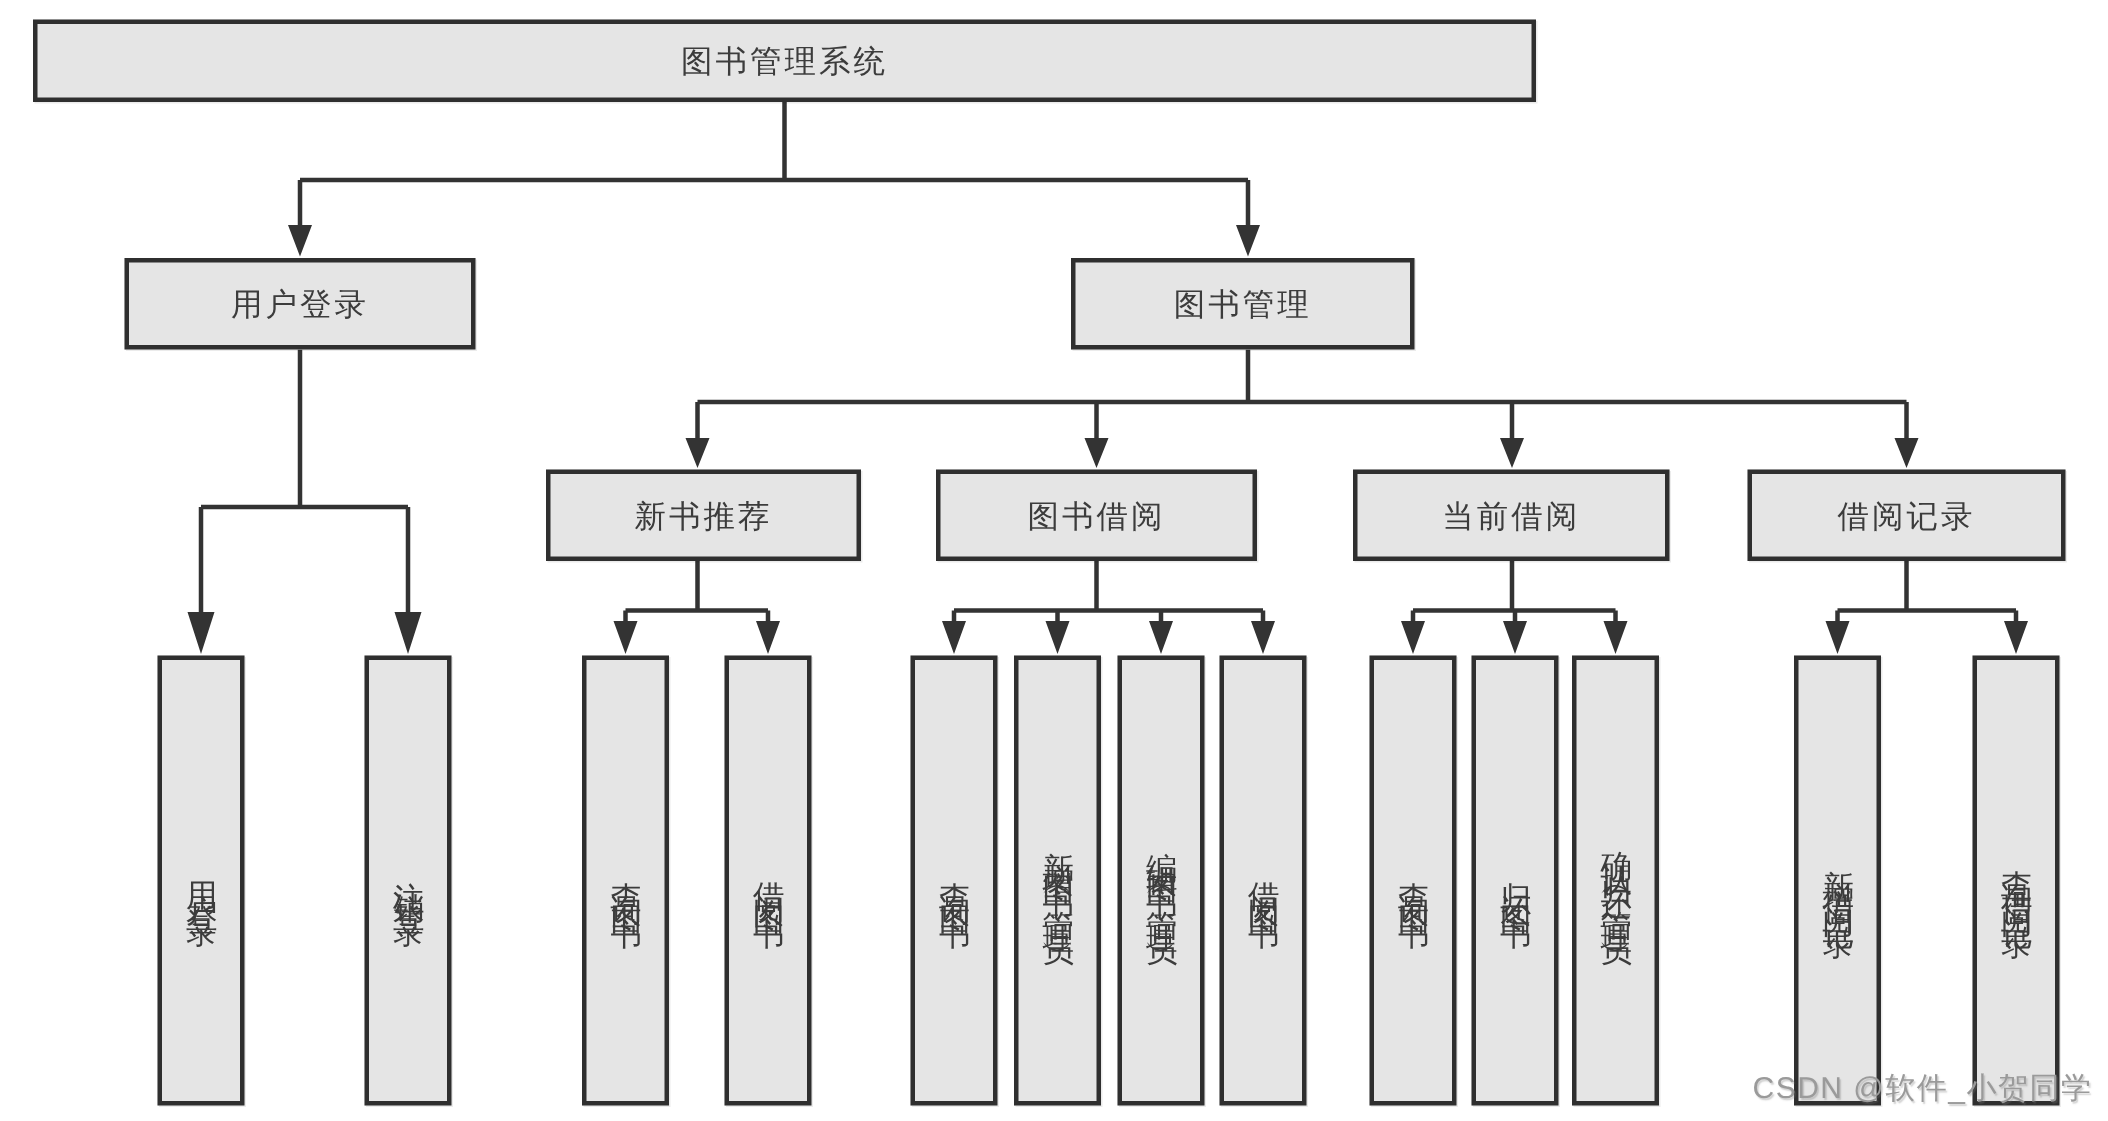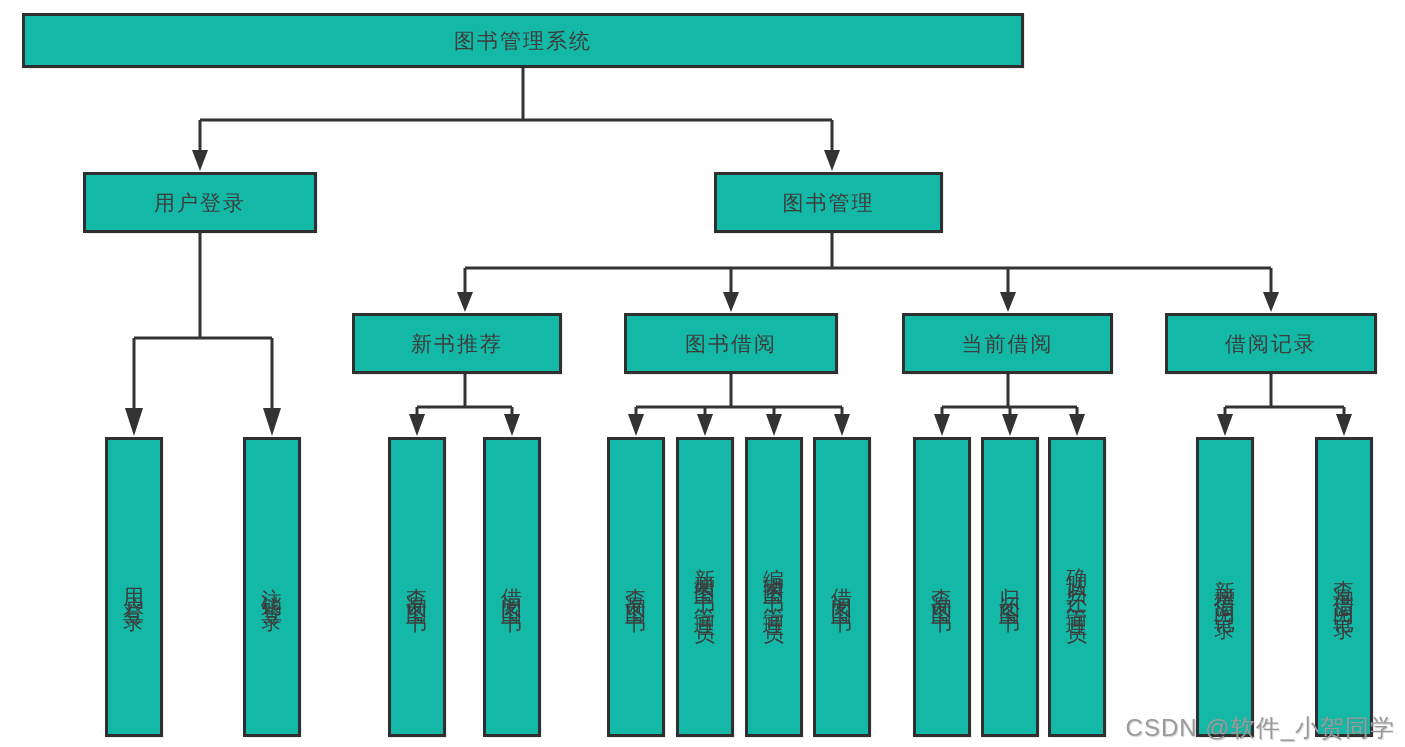--- a/index.html
+++ b/index.html
@@ -14,21 +14,21 @@
     position: relative;
     width: 1405px;
     height: 747px;
     background: var(--background);
     font-family: "Liberation Sans", "DejaVu Sans", sans-serif;
     overflow: hidden;
   }
   .box {
     position: absolute;
     box-sizing: border-box;
-    background: #14b8a6;
+    background: #e5e5e5;
     border: 3px solid var(--border);
     display: flex;
     align-items: center;
     justify-content: center;
     color: var(--text);
     box-shadow: 1px 1px 0 rgba(0,0,0,0.08);
   }
   .box.h .label {
     font-size: 21px;
     letter-spacing: 2px;
@@ -45,21 +45,21 @@
     position: absolute;
     left: 0; top: 0;
     pointer-events: none;
   }
   .lines { fill: none; stroke: var(--line); stroke-width: 3; }
   .heads { fill: var(--line); stroke: none; }
   .watermark {
     position: absolute;
     top: 712px;
     right: 10px;
-    font-size: 24px;
+    font-size: 20px;
     letter-spacing: 1px;
     color: var(--watermark);
     text-shadow: 1px 1px 1px rgba(120,120,120,0.35);
     white-space: nowrap;
   }
 </style>
 </head>
 <body>
 
 <div class="canvas">
@@ -90,21 +90,21 @@
     <span class="label">图书管理系统</span>
   </div>
 
   <div class="box h" style="left:83px; top:172px; width:234px; height:61px;">
     <span class="label">用户登录</span>
   </div>
   <div class="box h" style="left:714px; top:172px; width:229px; height:61px;">
     <span class="label">图书管理</span>
   </div>
 
-  <div class="box h" style="left:352px; top:313px; width:210px; height:61px;">
+  <div class="box h" style="left:364px; top:313px; width:210px; height:61px;">
     <span class="label">新书推荐</span>
   </div>
   <div class="box h" style="left:902px; top:313px; width:211px; height:61px;">
     <span class="label">当前借阅</span>
   </div>
   <div class="box h" style="left:624px; top:313px; width:214px; height:61px;">
     <span class="label">图书借阅</span>
   </div>
   <div class="box h" style="left:1165px; top:313px; width:212px; height:61px;">
     <span class="label">借阅记录</span>

